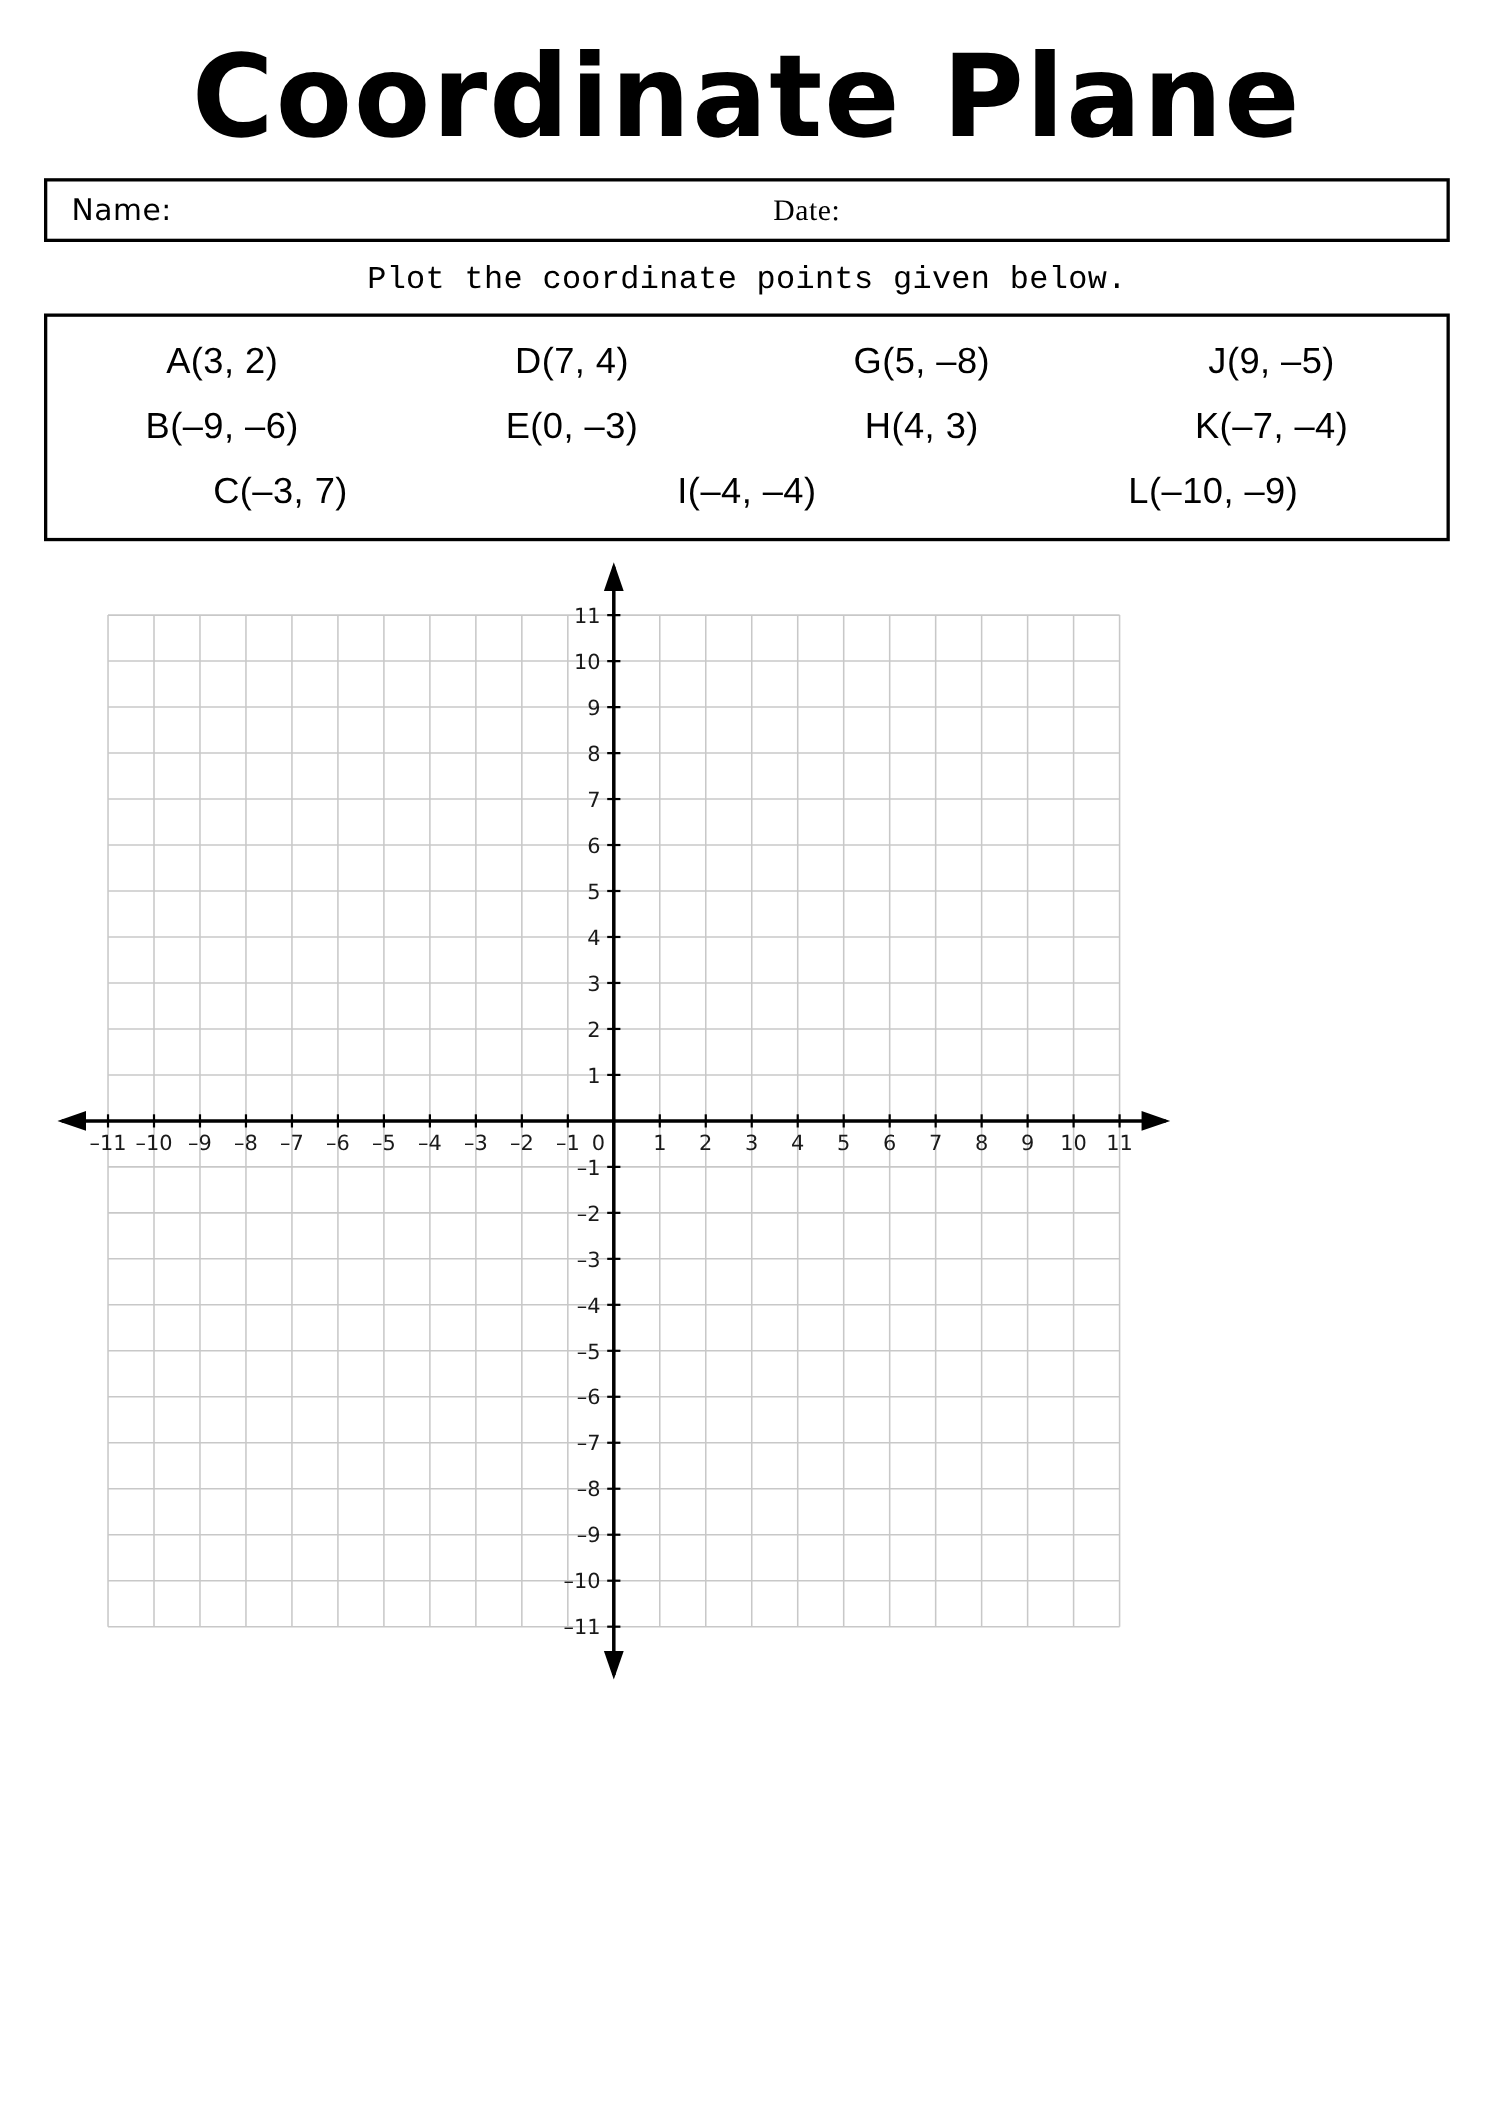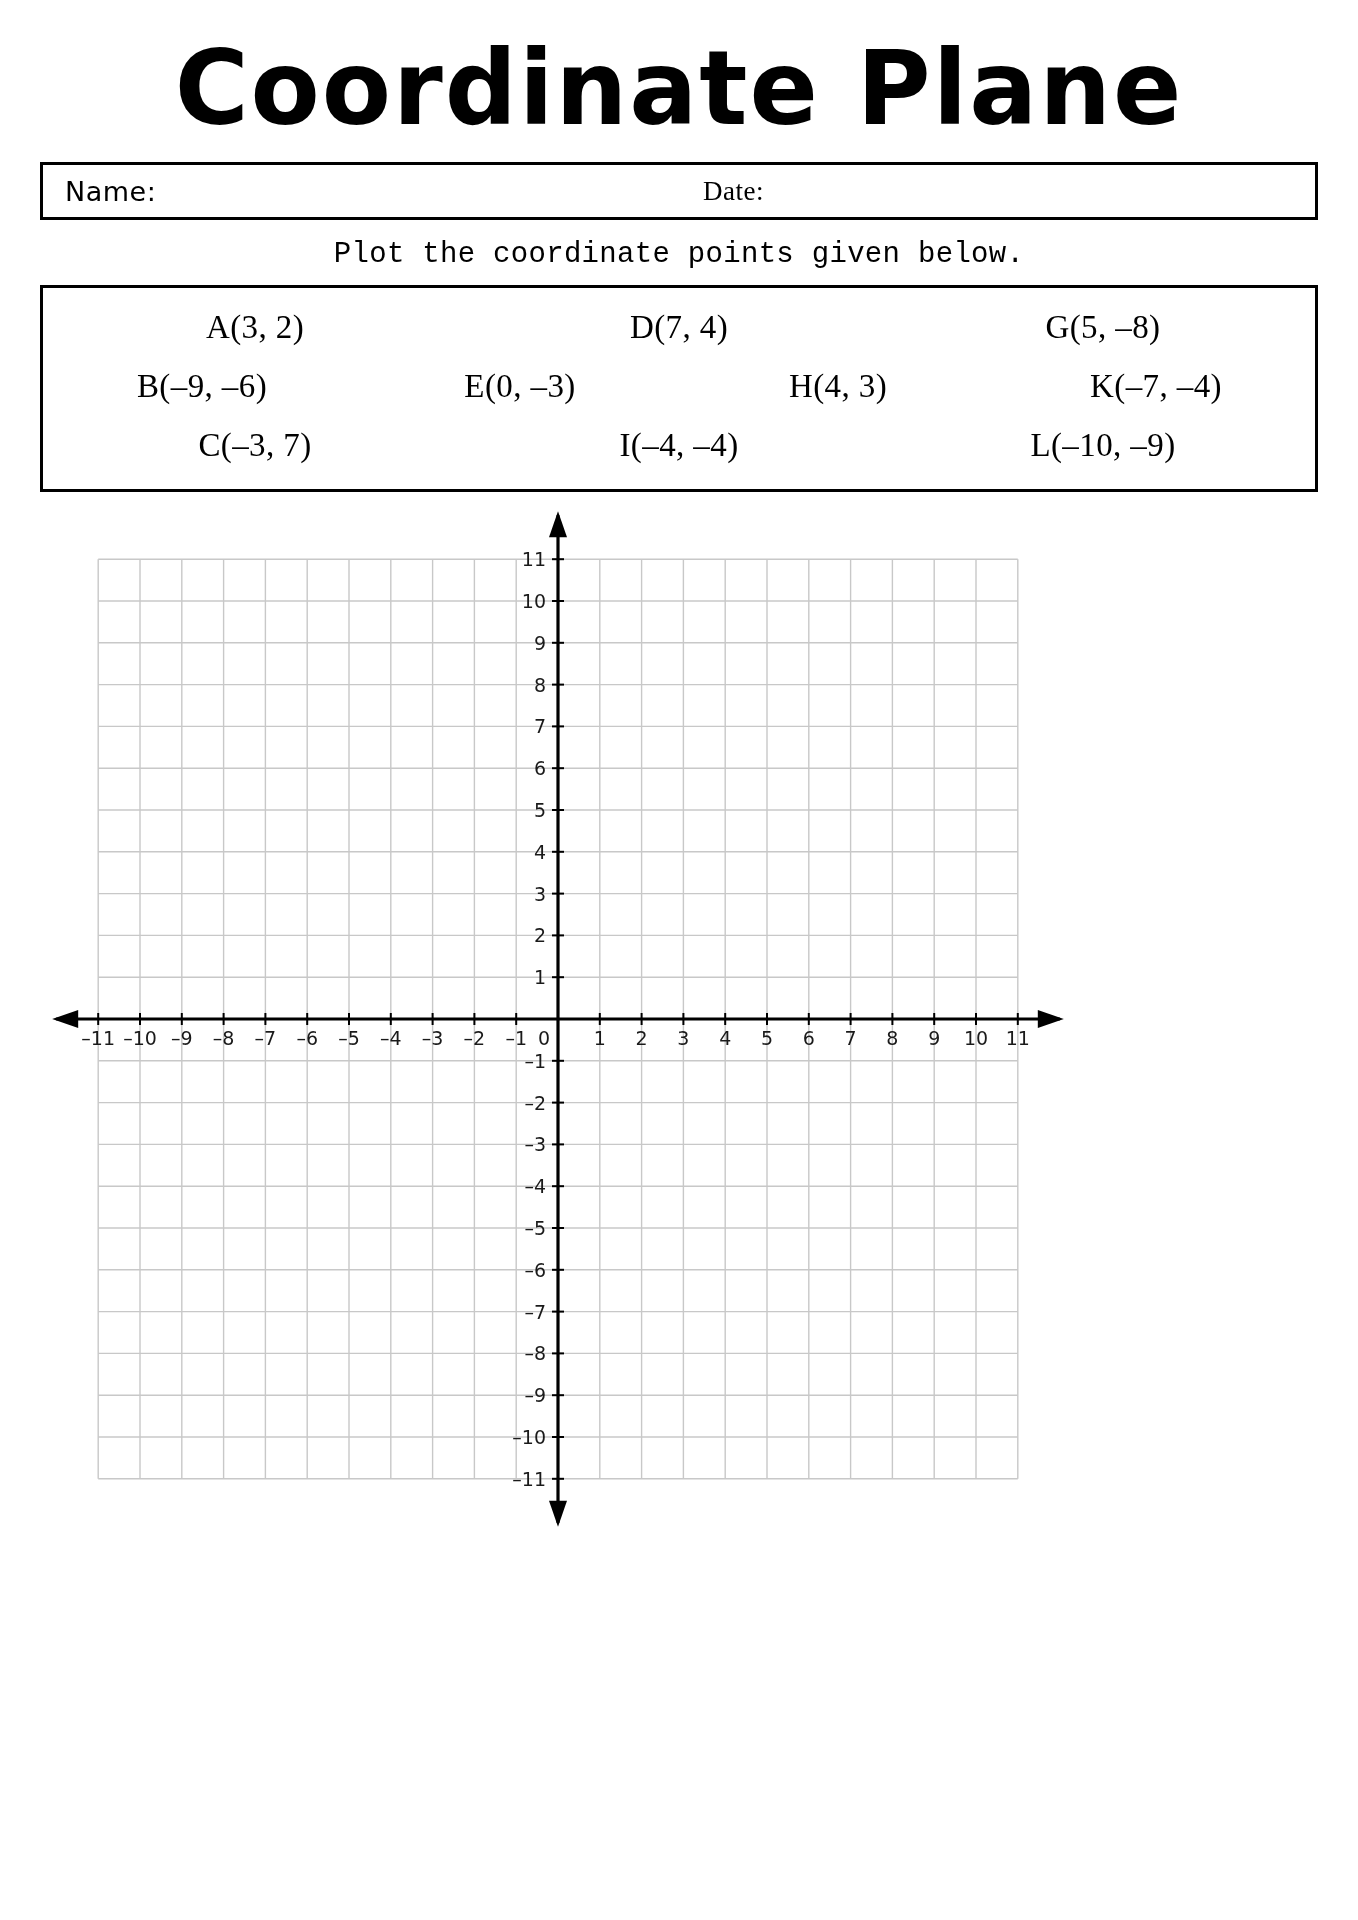--- a/index.html
+++ b/index.html
@@ -76,21 +76,21 @@
   .points-row {
     display: flex;
     width: 100%;
   }
   .points-cell {
     flex: 1 1 25%;
     text-align: center;
     font-size: 33px;
     line-height: 1.0;
     padding: 13px 0;
-    font-family: Liberation Serif, serif;
+    font-family: Liberation Sans, sans-serif;
     letter-spacing: 0.4px;
   }
 
   
   .graph-wrap {
     position: relative;
     width: 1278px;
     height: 1100px;
     margin-top: 8px;
   }
@@ -113,20 +113,21 @@
     <span class="dt">Date:</span>
   </div>
 
   <div class="instruction">Plot the coordinate points given below.</div>
 
   <div class="points-box">
     <div class="points-row">
       <div class="points-cell">A(3, 2)</div>
       <div class="points-cell">D(7, 4)</div>
       <div class="points-cell">G(5, –8)</div>
+      <div class="points-cell">J(9, –5)</div>
     </div>
     <div class="points-row">
       <div class="points-cell">B(–9, –6)</div>
       <div class="points-cell">E(0, –3)</div>
       <div class="points-cell">H(4, 3)</div>
       <div class="points-cell">K(–7, –4)</div>
     </div>
     <div class="points-row">
       <div class="points-cell">C(–3, 7)</div>
       <div class="points-cell">I(–4, –4)</div>

